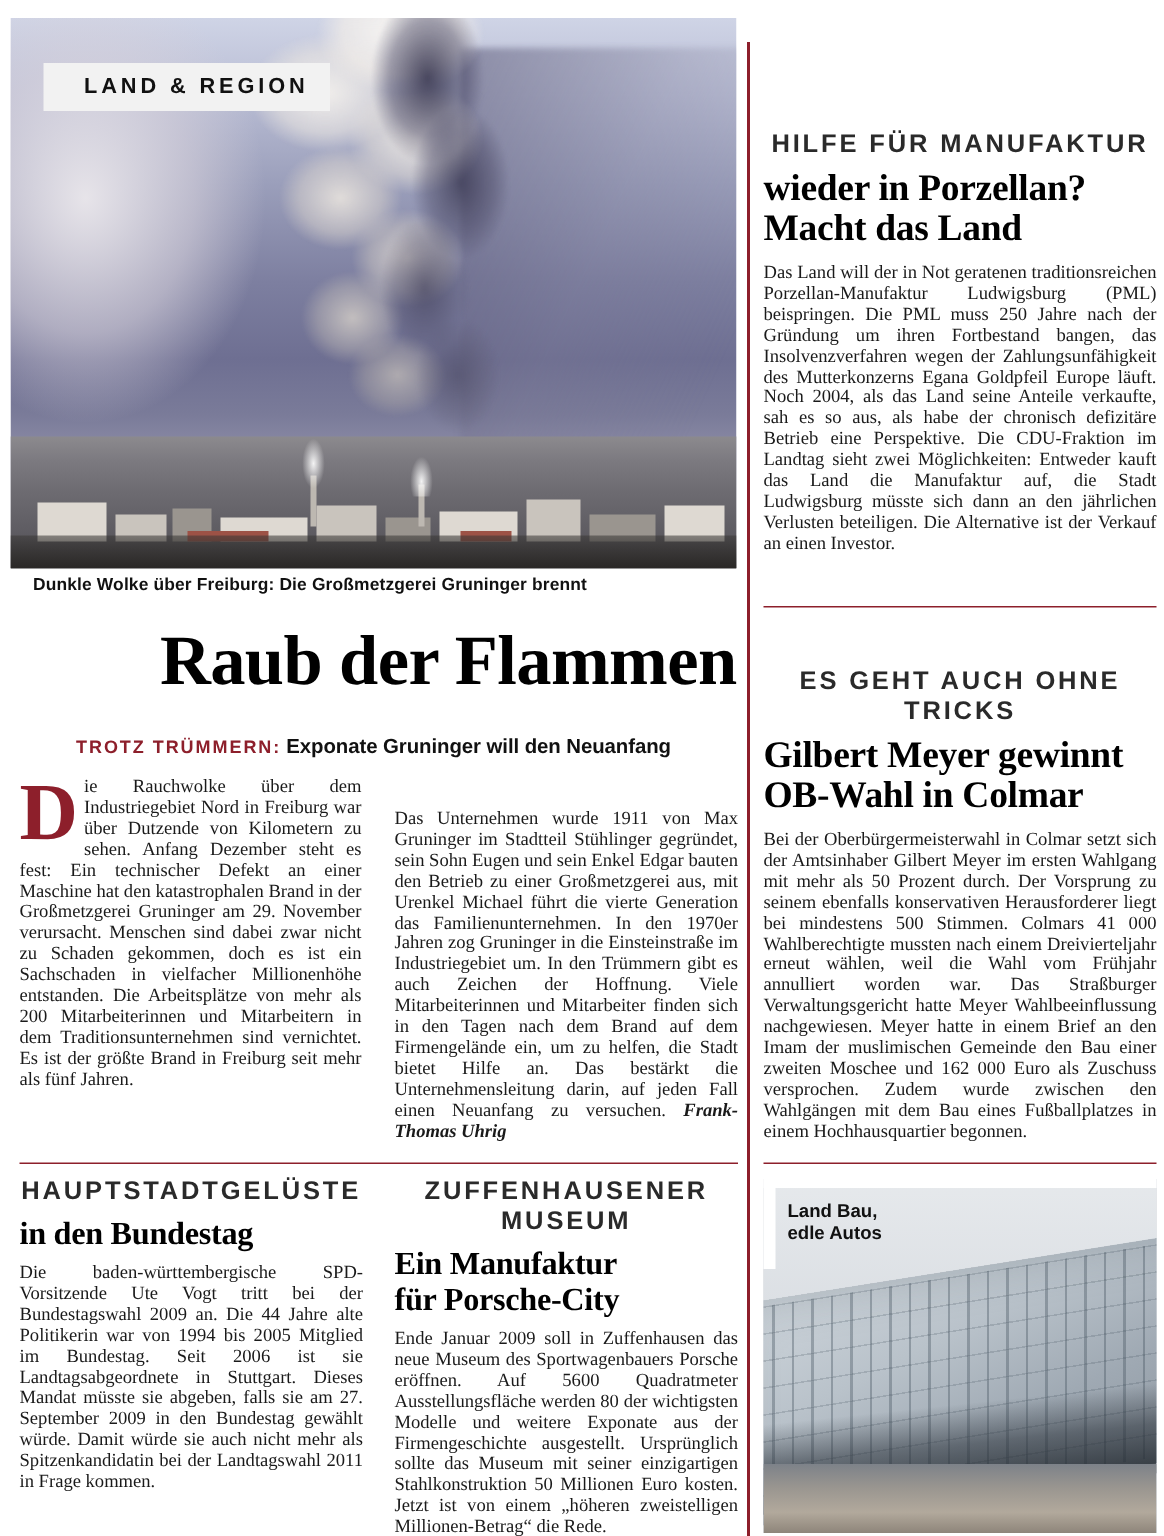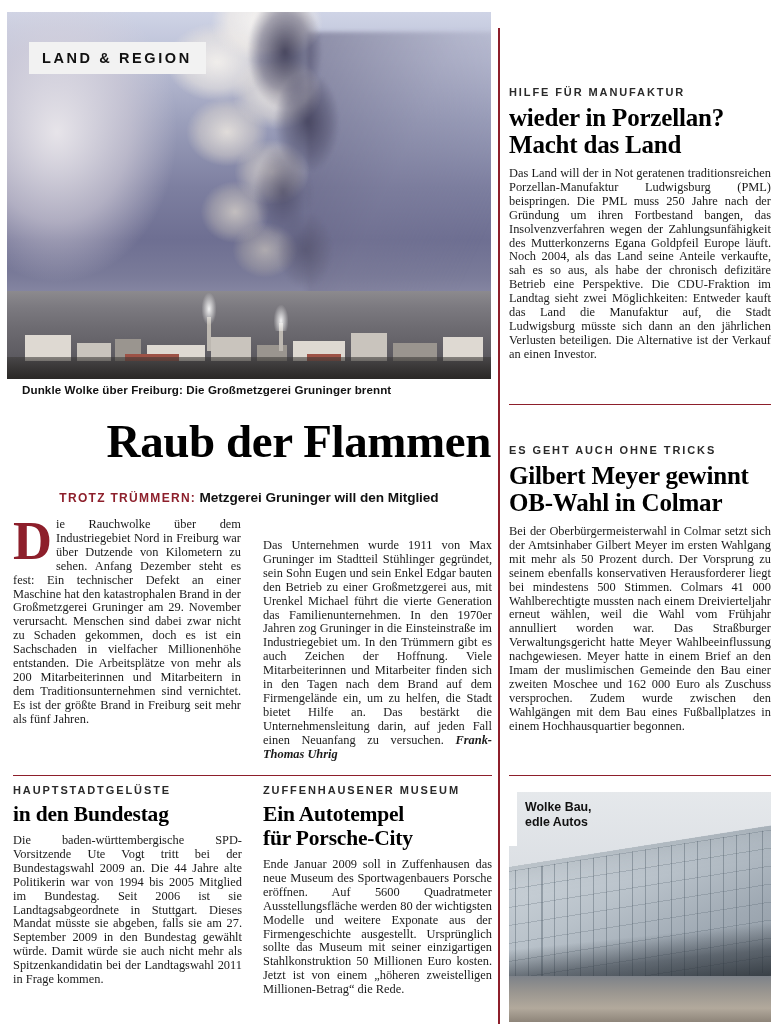--- a/index.html
+++ b/index.html
@@ -115,21 +115,21 @@
   }
   .photo-main .roof-red {
     position:absolute; bottom:18px; height:7px; background:#9d5246;
   }
 
   
   .kicker-box {
     position: absolute;
     left: 22px; top: 30px;
     background: #f2f2f2;
-    padding: 7px 14px 7px 13px;
+    padding: 7px 14px 7px 27px;
     z-index: 5;
     text-align: right;
   }
   .kicker-box span {
     font-family: "Liberation Sans", sans-serif;
     font-weight: bold;
     font-size: 14.5px;
     letter-spacing: 2.6px;
     color: #111;
   }
@@ -212,24 +212,25 @@
     font-style: italic;
     font-weight: bold;
   }
 
   
   .rail { position:absolute; left:509px; width:262px; }
 
   .eyebrow {
     font-family: "Liberation Sans", sans-serif;
     font-weight: bold;
-    font-size: 11px;
+    font-size: 17px;
     letter-spacing: 1.9px;
     color: #2a2a2a;
     margin-bottom: 6px;
+    text-align: center;
   }
   .rail-head {
     font-family: "Liberation Serif", serif;
     font-weight: bold;
     font-size: 25px;
     line-height: 27px;
     color: #000;
     margin-bottom: 9px;
     letter-spacing: -0.2px;
   }
@@ -355,21 +356,21 @@
       <span>LAND &amp; REGION</span>
     </div>
   </div>
 
   <div class="photo-caption">Dunkle Wolke über Freiburg: Die Großmetzgerei Gruninger brennt</div>
 
   <div class="headline-main">Raub der Flammen</div>
 
   <div class="subhead-main">
     <span class="trotz">TROTZ TRÜMMERN:</span>
-    <span class="sub">Metzgerei Gruninger will den Mitglied</span>
+    <span class="sub">Exponate Gruninger will den Neuanfang</span>
   </div>
 
   <div class="art-col-1 col-text">
     <p class="drop-cap">Die Rauchwolke über dem Industriegebiet Nord in Freiburg war über Dutzende von Kilometern zu sehen. Anfang Dezember steht es fest: Ein technischer Defekt an einer Maschine hat den katastrophalen Brand in der Großmetzgerei Gruninger am 29. November verursacht. Menschen sind dabei zwar nicht zu Schaden gekommen, doch es ist ein Sachschaden in vielfacher Millionenhöhe entstanden. Die Arbeitsplätze von mehr als 200 Mitarbeiterinnen und Mitarbeitern in dem Traditionsunternehmen sind vernichtet. Es ist der größte Brand in Freiburg seit mehr als fünf Jahren.</p>
   </div>
 
   <div class="art-col-2 col-text">
     <p>
       <span>Das Unternehmen wurde 1911 von Max Gruninger im Stadtteil Stühlinger gegründet, sein Sohn Eugen und sein Enkel Edgar bauten den Betrieb zu einer Großmetzgerei aus, mit Urenkel Michael führt die vierte Generation das Familienunternehmen. In den 1970er Jahren zog Gruninger in die Einsteinstraße im Industriegebiet um. In den Trümmern gibt es auch Zeichen der Hoffnung. Viele Mitarbeiterinnen und Mitarbeiter finden sich in den Tagen nach dem Brand auf dem Firmengelände ein, um zu helfen, die Stadt bietet Hilfe an. Das bestärkt die Unternehmensleitung darin, auf jeden Fall einen Neuanfang zu versuchen.</span>
       <span class="byline">Frank-Thomas Uhrig</span>
@@ -403,33 +404,33 @@
     <div class="eyebrow">HAUPTSTADTGELÜSTE</div>
     <div class="bot-head">
       <div>in den Bundestag</div>
     </div>
     <div class="col-text">Die baden-württembergische SPD-Vorsitzende Ute Vogt tritt bei der Bundestagswahl 2009 an. Die 44 Jahre alte Politikerin war von 1994 bis 2005 Mitglied im Bundestag. Seit 2006 ist sie Landtagsabgeordnete in Stuttgart. Dieses Mandat müsste sie abgeben, falls sie am 27. September 2009 in den Bundestag gewählt würde. Damit würde sie auch nicht mehr als Spitzenkandidatin bei der Landtagswahl 2011 in Frage kommen.</div>
   </div>
 
   <div class="bot-col bot-col-2">
     <div class="eyebrow">ZUFFENHAUSENER MUSEUM</div>
     <div class="bot-head">
-      <div>Ein Autotempel</div>
+      <div>Ein Manufaktur</div>
       <div>für Porsche-City</div>
     </div>
     <div class="col-text">Ende Januar 2009 soll in Zuffenhausen das neue Museum des Sportwagenbauers Porsche eröffnen. Auf 5600 Quadratmeter Ausstellungsfläche werden 80 der wichtigsten Modelle und weitere Exponate aus der Firmengeschichte ausgestellt. Ursprünglich sollte das Museum mit seiner einzigartigen Stahlkonstruktion 50 Millionen Euro kosten. Jetzt ist von einem „höheren zweistelligen Millionen-Betrag“ die Rede.</div>
   </div>
 
   <div class="photo-porsche">
     <div class="pp-sky"></div>
     <div class="pp-body"></div>
     <div class="pp-glass"></div>
     <div class="pp-dark"></div>
     <div class="pp-ground"></div>
     <div class="pp-cap">
-      <div>Wolke Bau,</div>
+      <div>Land Bau,</div>
       <div>edle Autos</div>
     </div>
   </div>
   <div class="white-inset-top"></div>
   <div class="white-inset-left"></div>
 
 </div>
 
 </body></html>

